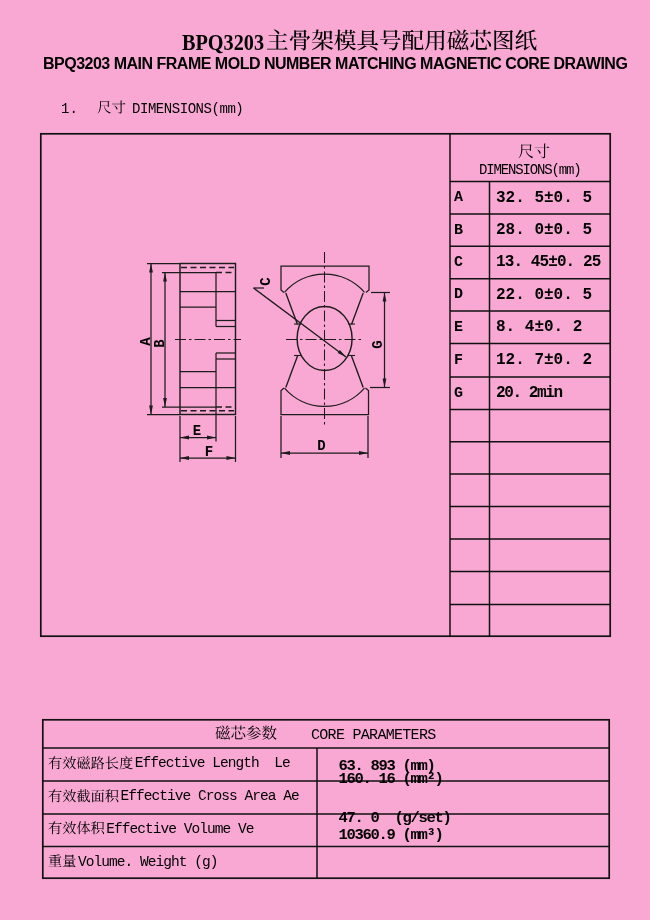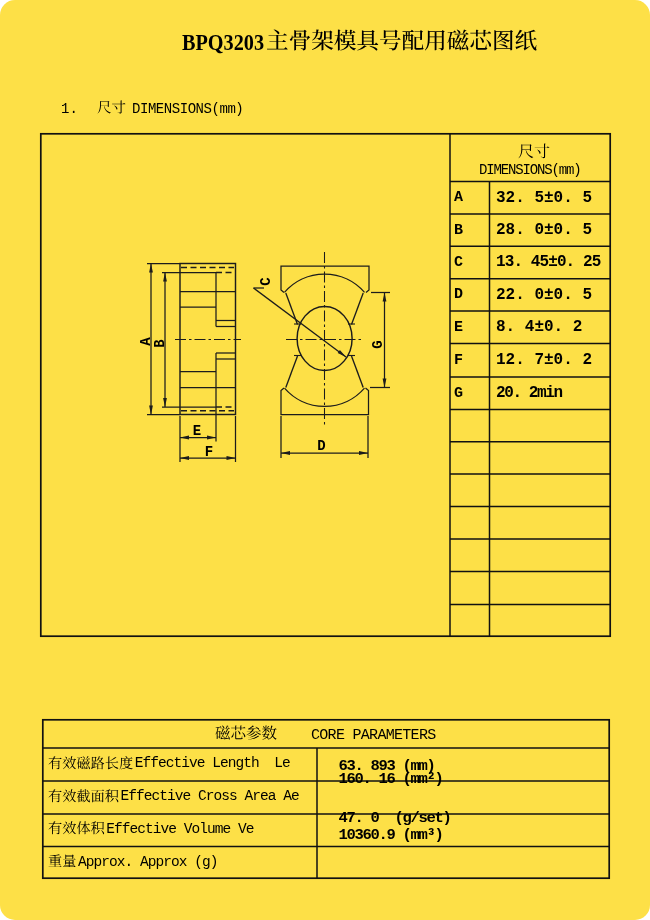--- a/index.html
+++ b/index.html
@@ -1,26 +1,27 @@
 <!DOCTYPE html>
 <html><head><meta charset="utf-8"><title>BPQ3203</title>
 <style>
 html,body{margin:0;padding:0;background:#fff;}
-#page{position:relative;width:650px;height:920px;background:#fde047;overflow:hidden;
-  font-family:"Liberation Mono",monospace;color:#000;border-radius:15px;}
+#page{position:relative;width:650px;height:920px;background:#f9a8d4;overflow:hidden;
+  font-family:"Liberation Mono",monospace;color:#000;}
 .t{position:absolute;white-space:pre;line-height:1;}
 </style></head><body>
 <div id="page">
 
 <div class="t" style="left:182px;top:31px;font-size:23px;font-weight:bold;letter-spacing:0px;transform:scaleX(0.88);transform-origin:0 0;font-family:'Liberation Serif',serif;">BPQ3203</div>
 
 <svg style="position:absolute;left:266px;top:25.9px" width="271.2" height="28.2" viewBox="0 -22.6 271.2 28.2">
       <path d="M2.4 -13.6H17.1L18.4 -15.2Q18.4 -15.2 18.6 -15.1Q18.9 -14.9 19.2 -14.6Q19.6 -14.3 20 -14Q20.4 -13.6 20.8 -13.3Q20.7 -13 20.2 -13H2.6ZM3.3 -7.2H16.3L17.5 -8.7Q17.5 -8.7 17.8 -8.6Q18 -8.4 18.3 -8.1Q18.7 -7.8 19.1 -7.5Q19.5 -7.2 19.8 -6.9Q19.8 -6.7 19.6 -6.6Q19.4 -6.5 19.2 -6.5H3.5ZM0.9 0.2H18.1L19.4 -1.4Q19.4 -1.4 19.6 -1.3Q19.9 -1.1 20.2 -0.8Q20.6 -0.5 21 -0.2Q21.4 0.2 21.8 0.5Q21.7 0.8 21.2 0.8H1.1ZM10.3 -13.6H12.2V0.5H10.3ZM7.8 -19Q9.6 -18.7 10.7 -18.2Q11.8 -17.7 12.4 -17.1Q13 -16.5 13.2 -16Q13.4 -15.4 13.2 -15Q13.1 -14.6 12.7 -14.5Q12.3 -14.3 11.7 -14.6Q11.4 -15.4 10.7 -16.1Q10 -16.9 9.2 -17.6Q8.4 -18.3 7.6 -18.8Z M33.1 -15.1 33.9 -16 35.8 -14.6Q35.7 -14.5 35.5 -14.3Q35.3 -14.2 35 -14.2V-11.4Q35 -11.4 34.7 -11.4Q34.4 -11.4 34.1 -11.4Q33.8 -11.4 33.6 -11.4H33.3V-15.1ZM37.6 -9 38.5 -10 40.6 -8.4Q40.5 -8.3 40.3 -8.2Q40 -8.1 39.7 -8V-0.5Q39.7 0.2 39.5 0.7Q39.3 1.1 38.8 1.4Q38.2 1.7 37 1.9Q37 1.4 36.9 1.1Q36.8 0.8 36.5 0.6Q36.3 0.4 35.8 0.3Q35.4 0.1 34.6 0V-0.3Q34.6 -0.3 34.9 -0.3Q35.3 -0.3 35.8 -0.3Q36.3 -0.2 36.7 -0.2Q37.1 -0.2 37.3 -0.2Q37.7 -0.2 37.8 -0.3Q37.9 -0.4 37.9 -0.7V-9ZM26.1 -13Q26.6 -11.8 26.6 -10.8Q26.6 -9.9 26.3 -9.2Q26.1 -8.5 25.6 -8.2Q25.3 -8 25 -7.9Q24.7 -7.9 24.4 -8Q24.1 -8.1 23.9 -8.4Q23.7 -8.9 24 -9.3Q24.2 -9.6 24.6 -9.9Q25.1 -10.3 25.5 -11.2Q25.9 -12 25.7 -13ZM37.7 -17.8 38.7 -18.8 40.7 -17.3Q40.6 -17.1 40.3 -17Q40 -16.9 39.7 -16.8V-11.5H37.9V-17.8ZM34.5 -15.1V-14.4H29.1V-15.1ZM28.2 -18.6 30.2 -17.8H30V-11.5H28.2V-17.8ZM41.3 -11.8 42.3 -12.8 44.2 -11Q44.1 -10.9 43.9 -10.8Q43.7 -10.8 43.4 -10.8Q42.9 -10.3 42.3 -9.7Q41.6 -9.1 41.1 -8.7L40.8 -8.9Q40.9 -9.3 41.1 -9.8Q41.2 -10.3 41.3 -10.9Q41.4 -11.4 41.5 -11.8ZM38.8 -3.3V-2.6H28.8V-3.3ZM42.3 -11.8V-11.1H25.9V-11.8ZM39.1 -17.8V-17.1H28.9V-17.8ZM38.8 -6.2V-5.5H28.8V-6.2ZM30 1.2Q30 1.3 29.8 1.5Q29.6 1.6 29.2 1.7Q28.9 1.8 28.5 1.8H28.2V-9V-9.8L30.1 -9H39.3V-8.3H30Z M58.8 -11H64.7V-10.3H58.8ZM63.7 -17H63.5L64.4 -18L66.4 -16.5Q66.3 -16.4 66.1 -16.3Q65.9 -16.1 65.6 -16.1V-9.6Q65.6 -9.5 65.3 -9.4Q65 -9.3 64.7 -9.1Q64.3 -9 64 -9H63.7ZM58 -17V-17.8L59.9 -17H64.7V-16.4H59.8V-9.2Q59.8 -9.2 59.6 -9Q59.4 -8.9 59.1 -8.8Q58.7 -8.6 58.3 -8.6H58ZM46.3 -16.2H55.2V-15.6H46.5ZM54.6 -16.2H54.4L55.3 -17.2L57.1 -15.7Q57 -15.6 56.8 -15.5Q56.6 -15.4 56.2 -15.4Q56.2 -13.6 56 -12.4Q55.8 -11.2 55.5 -10.4Q55.2 -9.6 54.8 -9.3Q54.3 -9 53.8 -8.8Q53.2 -8.6 52.5 -8.6Q52.5 -9 52.5 -9.3Q52.4 -9.6 52.2 -9.8Q51.9 -10 51.5 -10.1Q51 -10.3 50.4 -10.4L50.4 -10.7Q50.8 -10.7 51.3 -10.7Q51.8 -10.6 52.3 -10.6Q52.7 -10.6 52.9 -10.6Q53.4 -10.6 53.6 -10.8Q54 -11.1 54.2 -12.5Q54.5 -13.9 54.6 -16.2ZM50.3 -19 52.9 -18.8Q52.9 -18.6 52.7 -18.4Q52.5 -18.3 52.2 -18.2Q52.1 -17 51.9 -15.7Q51.7 -14.4 51.2 -13Q50.6 -11.7 49.5 -10.4Q48.3 -9.1 46.3 -8L46 -8.3Q47.6 -9.5 48.4 -10.9Q49.3 -12.2 49.7 -13.6Q50.1 -15 50.2 -16.4Q50.3 -17.7 50.3 -19ZM46.1 -6.2H63.4L64.7 -7.8Q64.7 -7.8 64.9 -7.6Q65.1 -7.4 65.5 -7.1Q65.8 -6.9 66.2 -6.6Q66.6 -6.2 66.9 -5.9Q66.9 -5.8 66.7 -5.7Q66.6 -5.6 66.3 -5.6H46.3ZM54.2 -6.2H56.5V-5.9Q54.9 -3.5 52.2 -1.6Q49.5 0.2 46.1 1.4L45.9 1Q47.7 0.1 49.3 -1Q50.8 -2.2 52.1 -3.5Q53.4 -4.8 54.2 -6.2ZM57.5 -6.2Q58.5 -4.9 60.1 -3.8Q61.7 -2.7 63.5 -1.9Q65.4 -1.1 67.2 -0.7L67.2 -0.4Q66.6 -0.3 66.2 0.1Q65.7 0.6 65.6 1.3Q63.8 0.6 62.2 -0.5Q60.6 -1.5 59.4 -2.9Q58.1 -4.3 57.2 -6ZM55.5 -9.1 58.2 -8.8Q58.2 -8.6 58 -8.4Q57.8 -8.2 57.4 -8.2V1.3Q57.4 1.4 57.1 1.5Q56.9 1.6 56.5 1.7Q56.2 1.8 55.8 1.8H55.5Z M68.6 -13.7H74.2L75.3 -15.1Q75.3 -15.1 75.6 -14.9Q75.9 -14.6 76.4 -14.2Q76.8 -13.8 77.2 -13.4Q77.1 -13.1 76.6 -13.1H68.8ZM71.8 -13.6H73.6V-13.2Q73 -10.3 71.8 -7.8Q70.6 -5.3 68.7 -3.3L68.3 -3.5Q69.3 -4.9 69.9 -6.6Q70.6 -8.2 71.1 -10Q71.5 -11.8 71.8 -13.6ZM71.9 -19 74.5 -18.7Q74.5 -18.5 74.3 -18.3Q74.2 -18.1 73.7 -18.1V1.2Q73.7 1.3 73.5 1.4Q73.3 1.6 73 1.7Q72.7 1.8 72.3 1.8H71.9ZM73.7 -10.7Q74.8 -10.2 75.5 -9.6Q76.1 -9.1 76.4 -8.6Q76.7 -8.1 76.7 -7.7Q76.7 -7.2 76.4 -7Q76.2 -6.8 75.9 -6.8Q75.6 -6.7 75.2 -7Q75.1 -7.6 74.8 -8.2Q74.5 -8.9 74.2 -9.5Q73.8 -10.1 73.5 -10.6ZM75.2 -4.4H86.4L87.5 -5.9Q87.5 -5.9 87.7 -5.7Q87.9 -5.5 88.3 -5.3Q88.6 -5 89 -4.7Q89.3 -4.4 89.6 -4.1Q89.5 -3.7 89 -3.7H75.4ZM75.9 -16.4H86.6L87.6 -17.8Q87.6 -17.8 87.9 -17.5Q88.3 -17.2 88.7 -16.9Q89.2 -16.5 89.5 -16.1Q89.4 -15.8 88.9 -15.8H76.1ZM78 -10.4H86.9V-9.8H78ZM78 -7.6H86.9V-7H78ZM83.2 -4.2Q83.5 -3.3 84.3 -2.6Q85 -1.8 86.5 -1.2Q87.9 -0.6 90.1 -0.2L90 0.1Q89.3 0.2 88.9 0.6Q88.5 0.9 88.4 1.8Q86.5 1.2 85.4 0.2Q84.3 -0.7 83.7 -1.9Q83.1 -3 82.9 -4.1ZM79.3 -18.9 81.8 -18.7Q81.7 -18.4 81.6 -18.3Q81.4 -18.1 81 -18.1V-14.4Q81 -14.3 80.7 -14.2Q80.5 -14.1 80.2 -14Q79.9 -13.9 79.6 -13.9H79.3ZM83.9 -18.9 86.4 -18.7Q86.3 -18.4 86.2 -18.3Q86 -18.1 85.6 -18.1V-14.5Q85.6 -14.4 85.3 -14.3Q85.1 -14.1 84.8 -14Q84.5 -13.9 84.1 -13.9H83.9ZM77.2 -13.2V-14L79.1 -13.2H87V-12.6H79V-6.2Q79 -6.1 78.7 -6Q78.5 -5.9 78.2 -5.7Q77.8 -5.6 77.5 -5.6H77.2ZM85.9 -13.2H85.6L86.5 -14.2L88.5 -12.7Q88.4 -12.6 88.2 -12.5Q87.9 -12.4 87.6 -12.3V-6.6Q87.6 -6.5 87.4 -6.4Q87.1 -6.3 86.8 -6.1Q86.4 -6 86.1 -6H85.9ZM81.3 -7.3H83.3Q83.2 -6 83 -4.8Q82.9 -3.7 82.4 -2.7Q81.9 -1.7 81 -0.9Q80.1 -0 78.5 0.6Q76.9 1.3 74.5 1.8L74.3 1.5Q76.3 0.8 77.5 0.1Q78.8 -0.7 79.6 -1.5Q80.3 -2.3 80.7 -3.2Q81 -4.2 81.1 -5.2Q81.2 -6.2 81.3 -7.3Z M96.7 -14.3H106.8V-13.6H96.7ZM96.7 -17.5H106.8V-16.8H96.7ZM96.7 -11H106.8V-10.4H96.7ZM96.7 -7.8H106.8V-7.1H96.7ZM91.3 -4.3H108.8L110 -6Q110 -6 110.3 -5.8Q110.5 -5.6 110.9 -5.3Q111.2 -5 111.6 -4.7Q112 -4.3 112.3 -4Q112.2 -3.7 111.7 -3.7H91.5ZM103.7 -2.8Q106 -2.4 107.5 -1.9Q109 -1.4 109.9 -0.9Q110.7 -0.4 111.1 0.1Q111.4 0.6 111.4 1Q111.4 1.4 111.1 1.6Q110.8 1.8 110.4 1.8Q110 1.8 109.6 1.5Q108.8 0.5 107.3 -0.5Q105.8 -1.5 103.6 -2.4ZM98.3 -3.3 100.7 -2Q100.6 -1.8 100.3 -1.8Q100 -1.7 99.6 -1.8Q98.7 -1.1 97.4 -0.4Q96.1 0.3 94.6 0.8Q93.1 1.4 91.5 1.9L91.4 1.5Q92.7 1 94 0.1Q95.4 -0.7 96.5 -1.6Q97.6 -2.5 98.3 -3.3ZM95.9 -17.5V-18.3L97.9 -17.5H97.6V-4.1H95.9ZM105.9 -17.5H105.6L106.7 -18.5L108.7 -16.9Q108.6 -16.8 108.3 -16.7Q108.1 -16.5 107.7 -16.5V-4H105.9Z M121.6 -9.2Q121.4 -8.6 121.1 -7.9Q120.8 -7.1 120.4 -6.3Q120.1 -5.5 119.8 -5H120L119.2 -4.1L117.3 -5.5Q117.6 -5.7 118 -5.9Q118.4 -6.1 118.8 -6.1L118 -5.4Q118.3 -5.8 118.6 -6.6Q118.9 -7.3 119.2 -8Q119.5 -8.7 119.6 -9.2ZM129.5 -5.7 130.5 -6.7 132.4 -5.1Q132.2 -4.8 131.5 -4.8Q131.3 -3.4 130.9 -2.2Q130.6 -1 130.1 -0.1Q129.6 0.8 129.1 1.2Q128.6 1.5 127.9 1.7Q127.2 1.8 126.3 1.8Q126.3 1.4 126.2 1.1Q126.1 0.8 125.8 0.6Q125.5 0.4 124.7 0.2Q124 -0 123.1 -0.1L123.2 -0.5Q123.8 -0.4 124.6 -0.4Q125.4 -0.3 126.1 -0.3Q126.8 -0.2 127.1 -0.2Q127.4 -0.2 127.6 -0.3Q127.8 -0.3 128 -0.4Q128.4 -0.7 128.7 -1.4Q129 -2.2 129.3 -3.3Q129.6 -4.4 129.8 -5.7ZM130.7 -5.7V-5H119L119.2 -5.7ZM132.6 -10.9Q132.6 -10.9 132.8 -10.8Q133 -10.6 133.4 -10.3Q133.7 -10 134.1 -9.7Q134.4 -9.4 134.7 -9.1Q134.7 -8.8 134.1 -8.8H114.2L114 -9.4H131.4ZM128.8 -17.8 129.7 -18.8 131.8 -17.3Q131.7 -17.1 131.5 -17Q131.2 -16.9 130.9 -16.8V-11.4Q130.8 -11.3 130.6 -11.2Q130.3 -11.1 130 -11Q129.6 -10.9 129.3 -10.9H129V-17.8ZM119.7 -11.1Q119.7 -11 119.4 -10.9Q119.2 -10.7 118.8 -10.6Q118.5 -10.5 118.1 -10.5H117.8V-17.8V-18.6L119.8 -17.8H130.2V-17.1H119.7ZM130.1 -12.7V-12H118.9V-12.7Z M148.3 -17.4H155.6V-16.8H148.5ZM154.2 -17.4H154L154.9 -18.5L157 -16.9Q156.9 -16.7 156.6 -16.6Q156.3 -16.4 156 -16.4V-9.1Q156 -9 155.7 -8.9Q155.5 -8.7 155.1 -8.6Q154.8 -8.5 154.5 -8.5H154.2ZM149.1 -11.2H155.4V-10.6H149.1ZM148.5 -11.2V-12V-12.1L150.5 -11.2H150.2V-1.1Q150.2 -0.8 150.4 -0.7Q150.5 -0.6 151.2 -0.6H153.3Q154 -0.6 154.5 -0.6Q155.1 -0.6 155.3 -0.6Q155.5 -0.6 155.6 -0.7Q155.7 -0.8 155.8 -0.9Q155.9 -1.2 156.1 -2.2Q156.3 -3.2 156.6 -4.3H156.9L156.9 -0.8Q157.3 -0.6 157.5 -0.5Q157.6 -0.3 157.6 -0.1Q157.6 0.3 157.2 0.6Q156.9 0.8 155.9 1Q155 1.1 153.2 1.1H150.8Q149.9 1.1 149.4 0.9Q148.9 0.8 148.7 0.4Q148.5 -0 148.5 -0.7ZM136.5 -17.4H144.7L145.8 -18.8Q145.8 -18.8 146.2 -18.5Q146.5 -18.3 147 -17.9Q147.5 -17.5 147.9 -17.1Q147.8 -16.7 147.3 -16.7H136.6ZM138 -4.7H146.1V-4.1H138ZM138 -1H146.2V-0.3H138ZM145.1 -13.5H144.9L145.8 -14.5L147.7 -13Q147.6 -12.9 147.3 -12.8Q147.1 -12.7 146.8 -12.6V0.8Q146.8 0.9 146.5 1Q146.3 1.1 146 1.2Q145.7 1.4 145.4 1.4H145.1ZM142.4 -17.4H143.8V-13.2H142.4ZM142.4 -13.5H143.6Q143.6 -13.3 143.6 -13.1Q143.6 -13 143.6 -12.8V-8.9Q143.6 -8.6 143.9 -8.6H144.2Q144.3 -8.6 144.4 -8.6Q144.5 -8.6 144.6 -8.6Q144.6 -8.6 144.7 -8.6Q144.8 -8.6 144.8 -8.6Q144.8 -8.6 144.9 -8.6Q145 -8.6 145.1 -8.7H145.3L145.4 -8.6Q145.7 -8.6 145.8 -8.5Q145.9 -8.4 145.9 -8.1Q145.9 -7.7 145.6 -7.5Q145.2 -7.4 144.1 -7.4H143.5Q142.8 -7.4 142.6 -7.6Q142.4 -7.9 142.4 -8.5ZM137.1 -13.5V-14.3L138.8 -13.5H146.2V-12.9H138.7V1.1Q138.7 1.2 138.5 1.4Q138.3 1.5 138 1.6Q137.7 1.7 137.4 1.7H137.1ZM141.2 -13.5V-11.9Q141.2 -11.1 141.1 -10.1Q140.9 -9.1 140.4 -8.1Q140 -7.1 138.9 -6.3L138.6 -6.6Q139.3 -7.4 139.6 -8.4Q139.9 -9.3 139.9 -10.2Q140 -11.2 140 -12V-13.5ZM141.2 -17.4V-13.2H139.8V-17.4Z M161.9 -17.3V-17.6V-18.2L164 -17.3H163.7V-10.4Q163.7 -8.9 163.6 -7.3Q163.4 -5.6 163 -4Q162.6 -2.4 161.7 -0.9Q160.8 0.5 159.3 1.8L159 1.5Q160.3 -0.2 160.9 -2.1Q161.5 -4.1 161.7 -6.2Q161.9 -8.3 161.9 -10.4ZM162.9 -12.1H176.6V-11.4H162.9ZM162.9 -17.3H176.8V-16.7H162.9ZM162.7 -6.6H176.6V-6H162.7ZM175.9 -17.3H175.7L176.6 -18.5L178.8 -16.8Q178.7 -16.6 178.4 -16.5Q178.1 -16.4 177.7 -16.3V-0.7Q177.7 -0 177.6 0.5Q177.4 1 176.8 1.3Q176.2 1.6 175 1.7Q175 1.3 174.9 0.9Q174.8 0.6 174.5 0.4Q174.3 0.2 173.8 0Q173.4 -0.1 172.5 -0.3V-0.6Q172.5 -0.6 172.9 -0.6Q173.3 -0.5 173.8 -0.5Q174.3 -0.5 174.7 -0.4Q175.2 -0.4 175.4 -0.4Q175.7 -0.4 175.8 -0.5Q175.9 -0.7 175.9 -0.9ZM168.7 -17.3H170.5V1.1Q170.5 1.2 170.1 1.4Q169.7 1.6 169 1.6H168.7Z M202.5 -9.8Q202.4 -9.6 202 -9.5Q201.7 -9.4 201.2 -9.6L201.7 -9.8Q201.4 -8.8 200.7 -7.6Q200.1 -6.3 199.4 -4.9Q198.6 -3.6 197.8 -2.4Q197 -1.1 196.2 -0.2L196.1 -0.4H196.9Q196.9 0.3 196.6 0.7Q196.3 1.1 196 1.2L195.3 -0.7Q195.3 -0.7 195.5 -0.8Q195.8 -0.9 195.9 -1Q196.5 -1.9 197.1 -3.1Q197.8 -4.4 198.4 -5.8Q198.9 -7.3 199.4 -8.6Q199.9 -10 200.2 -11ZM200.3 -12.9Q200.2 -12.7 199.9 -12.6Q199.6 -12.5 199 -12.7L199.7 -12.9Q199.3 -12 198.6 -10.9Q198 -9.8 197.3 -8.8Q196.6 -7.8 195.9 -7L195.9 -7.3H196.7Q196.6 -6.5 196.4 -6.1Q196.2 -5.7 195.9 -5.6L195 -7.5Q195 -7.5 195.3 -7.6Q195.5 -7.7 195.6 -7.8Q195.9 -8.3 196.3 -9Q196.6 -9.8 197 -10.7Q197.3 -11.6 197.6 -12.5Q197.9 -13.3 198 -14ZM195.6 -0.6Q196.2 -0.7 197.1 -0.7Q198 -0.8 199.1 -0.8Q200.2 -0.9 201.4 -1L201.4 -0.6Q200.9 -0.5 200 -0.2Q199.2 0 198.2 0.3Q197.2 0.6 196.1 0.9ZM195.4 -7.4Q195.8 -7.4 196.5 -7.4Q197.2 -7.4 198.1 -7.4Q198.9 -7.4 199.8 -7.4V-7.1Q199.4 -7 198.8 -6.7Q198.2 -6.5 197.5 -6.3Q196.7 -6.1 196 -5.9ZM196.2 -9.8Q196 -9.6 195.7 -9.5Q195.4 -9.4 194.8 -9.7L195.4 -9.9Q195 -8.8 194.4 -7.6Q193.8 -6.3 193 -4.9Q192.2 -3.6 191.4 -2.3Q190.5 -1.1 189.7 -0.1L189.6 -0.4H190.5Q190.4 0.3 190.1 0.7Q189.8 1.1 189.5 1.2L188.9 -0.7Q188.9 -0.7 189.1 -0.8Q189.3 -0.8 189.4 -1Q190.1 -1.8 190.7 -3.1Q191.4 -4.4 192 -5.8Q192.7 -7.3 193.2 -8.6Q193.7 -10 193.9 -11ZM194.2 -12.9Q194.1 -12.7 193.7 -12.6Q193.4 -12.5 192.9 -12.7L193.5 -12.9Q193.1 -12 192.5 -10.9Q191.9 -9.9 191.2 -8.8Q190.5 -7.8 189.9 -7.1L189.8 -7.3H190.7Q190.6 -6.6 190.4 -6.2Q190.1 -5.8 189.8 -5.6L189 -7.6Q189 -7.6 189.2 -7.7Q189.4 -7.7 189.5 -7.8Q189.9 -8.3 190.2 -9.1Q190.6 -9.9 190.9 -10.8Q191.2 -11.6 191.4 -12.5Q191.7 -13.3 191.8 -13.9ZM189.1 -0.6Q189.6 -0.6 190.4 -0.7Q191.2 -0.7 192.2 -0.8Q193.2 -0.9 194.3 -1L194.3 -0.6Q193.8 -0.4 193.1 -0.2Q192.3 0.1 191.4 0.4Q190.5 0.7 189.6 0.9ZM189.3 -7.5Q189.7 -7.5 190.4 -7.4Q191.1 -7.4 192 -7.4Q192.8 -7.5 193.6 -7.5V-7.1Q193.3 -7 192.7 -6.8Q192.1 -6.6 191.4 -6.4Q190.6 -6.1 189.9 -5.9ZM200.7 -18.2Q200.6 -18 200.4 -17.9Q200.2 -17.8 199.8 -17.8Q199.4 -17.3 198.9 -16.7Q198.4 -16.1 197.9 -15.5Q197.3 -14.9 196.8 -14.4H196.4Q196.7 -15 197 -15.9Q197.3 -16.7 197.5 -17.5Q197.8 -18.4 198 -19ZM200.6 -16.2Q200.6 -16.2 200.8 -16Q201 -15.8 201.3 -15.6Q201.6 -15.3 202 -15Q202.3 -14.7 202.6 -14.5Q202.5 -14.1 202 -14.1H188.7L188.5 -14.8H199.5ZM199.8 -4.2Q201 -3.1 201.6 -2.1Q202.1 -1.1 202.3 -0.3Q202.4 0.5 202.2 1.1Q202 1.6 201.6 1.7Q201.3 1.8 200.8 1.4Q200.9 0.5 200.7 -0.5Q200.5 -1.5 200.2 -2.4Q199.8 -3.3 199.5 -4.1ZM191 -19Q192.3 -18.6 193 -18.1Q193.7 -17.6 194.1 -17.1Q194.4 -16.5 194.4 -16.1Q194.4 -15.6 194.2 -15.3Q194 -15 193.6 -15Q193.2 -14.9 192.8 -15.2Q192.7 -15.8 192.4 -16.5Q192.1 -17.1 191.6 -17.7Q191.2 -18.4 190.8 -18.8ZM193.2 -4.1Q194.1 -3 194.6 -2.1Q195 -1.1 195.1 -0.3Q195.1 0.5 194.9 1Q194.7 1.5 194.4 1.6Q194.1 1.7 193.7 1.3Q193.8 0.4 193.7 -0.5Q193.6 -1.5 193.4 -2.4Q193.1 -3.3 192.9 -4ZM184.8 0.3Q184.8 0.4 184.4 0.6Q184.1 0.8 183.5 0.8H183.2V-9.4L184 -10.6L185.1 -10.2H184.8ZM186.8 -10.2 187.6 -11.1 189.4 -9.7Q189.3 -9.6 189.1 -9.5Q188.9 -9.3 188.5 -9.3V-0.8Q188.5 -0.7 188.3 -0.6Q188.1 -0.5 187.8 -0.4Q187.5 -0.3 187.2 -0.3H187V-10.2ZM187.9 -2.5V-1.8H184.1V-2.5ZM187.9 -10.2V-9.5H184.2V-10.2ZM186.2 -16.3Q185.7 -13.3 184.6 -10.5Q183.4 -7.8 181.8 -5.5L181.4 -5.8Q182 -6.9 182.5 -8.2Q182.9 -9.6 183.3 -11Q183.7 -12.4 184 -13.9Q184.3 -15.3 184.5 -16.7H186.2ZM188.4 -18.1Q188.4 -18.1 188.8 -17.8Q189.1 -17.5 189.6 -17.1Q190 -16.8 190.4 -16.4Q190.3 -16 189.8 -16H181.8L181.6 -16.7H187.3Z M212.6 -10.1Q212.6 -9.9 212.4 -9.8Q212.2 -9.6 211.8 -9.6V-1.1Q211.8 -0.8 212.1 -0.7Q212.3 -0.5 213.1 -0.5H216Q217 -0.5 217.7 -0.5Q218.4 -0.6 218.7 -0.6Q218.9 -0.6 219.1 -0.7Q219.2 -0.8 219.3 -1Q219.4 -1.3 219.7 -2.2Q219.9 -3.1 220.2 -4.3H220.4L220.5 -0.8Q221 -0.7 221.1 -0.5Q221.3 -0.3 221.3 -0Q221.3 0.3 221.1 0.5Q220.8 0.8 220.3 0.9Q219.7 1.1 218.6 1.1Q217.6 1.2 215.9 1.2H212.8Q211.7 1.2 211.1 1Q210.5 0.9 210.3 0.5Q210 0 210 -0.7V-10.4ZM220.5 -9.2Q222.1 -8.2 223.1 -7.2Q224.1 -6.2 224.6 -5.3Q225.1 -4.4 225.1 -3.6Q225.1 -2.9 224.9 -2.4Q224.7 -1.9 224.2 -1.9Q223.8 -1.8 223.2 -2.3Q223.2 -3.4 222.7 -4.6Q222.2 -5.8 221.6 -7Q220.9 -8.1 220.2 -9ZM213.9 -11.9Q215.3 -11.1 216.2 -10.3Q217.1 -9.5 217.5 -8.7Q217.9 -7.9 218 -7.3Q218 -6.7 217.8 -6.3Q217.5 -5.9 217.1 -5.8Q216.7 -5.8 216.2 -6.2Q216.1 -7.1 215.7 -8.1Q215.3 -9.1 214.7 -10.1Q214.2 -11 213.6 -11.8ZM207.8 -8.8Q208 -6.9 207.9 -5.5Q207.8 -4.2 207.5 -3.3Q207.1 -2.4 206.6 -2Q206.1 -1.5 205.7 -1.4Q205.2 -1.3 204.9 -1.5Q204.5 -1.7 204.4 -2Q204.3 -2.4 204.7 -2.9Q205.6 -3.7 206.4 -5.3Q207.2 -6.8 207.4 -8.9ZM210 -15.8V-18.9L212.6 -18.7Q212.6 -18.5 212.4 -18.3Q212.3 -18.1 211.8 -18.1V-15.8H217.5V-18.9L220.2 -18.7Q220.1 -18.5 220 -18.3Q219.8 -18.1 219.3 -18.1V-15.8H221.9L223.1 -17.3Q223.1 -17.3 223.3 -17.1Q223.6 -17 223.9 -16.7Q224.2 -16.4 224.6 -16.1Q225 -15.7 225.2 -15.5Q225.2 -15.1 224.7 -15.1H219.3V-12.6Q219.3 -12.5 219.1 -12.4Q219 -12.2 218.6 -12.2Q218.3 -12.1 217.8 -12.1H217.5V-15.1H211.8V-12.5Q211.8 -12.4 211.6 -12.2Q211.4 -12.1 211 -12Q210.7 -12 210.3 -12H210V-15.1H204.4L204.3 -15.8Z M230.2 1.1Q230.2 1.2 230 1.4Q229.8 1.6 229.5 1.7Q229.1 1.8 228.7 1.8H228.4V-17.6V-18.5L230.4 -17.6H245.1V-16.9H230.2ZM244.1 -17.6 245.1 -18.7 247.1 -17.1Q247 -16.9 246.8 -16.8Q246.5 -16.7 246.2 -16.6V1.1Q246.2 1.1 245.9 1.3Q245.6 1.4 245.3 1.6Q244.9 1.7 244.6 1.7H244.3V-17.6ZM236.8 -15.8Q236.6 -15.5 236 -15.6Q235.6 -14.7 234.9 -13.6Q234.2 -12.5 233.3 -11.6Q232.3 -10.6 231.3 -9.8L231.1 -10.1Q231.9 -11 232.5 -12.2Q233.2 -13.3 233.7 -14.5Q234.2 -15.8 234.4 -16.8ZM235.4 -7.4Q236.8 -7.4 237.8 -7.2Q238.7 -7 239.2 -6.7Q239.8 -6.4 239.9 -6Q240.1 -5.7 240 -5.4Q240 -5.1 239.7 -4.9Q239.4 -4.8 239 -4.9Q238.6 -5.4 237.6 -6Q236.6 -6.6 235.3 -7ZM233.2 -4.4Q235.6 -4.4 237.2 -4.1Q238.8 -3.8 239.8 -3.4Q240.8 -2.9 241.2 -2.5Q241.6 -2 241.6 -1.6Q241.6 -1.2 241.3 -1Q241 -0.8 240.5 -0.9Q239.9 -1.4 238.8 -2Q237.7 -2.5 236.2 -3.1Q234.8 -3.6 233.1 -4ZM234.2 -13.6Q235 -12.2 236.6 -11.1Q238.1 -10.1 240 -9.4Q241.9 -8.7 244 -8.3L244 -8.1Q243.4 -8 243.1 -7.6Q242.7 -7.2 242.6 -6.6Q239.6 -7.5 237.3 -9.1Q235 -10.8 233.8 -13.4ZM239.9 -14.3 241 -15.3 242.8 -13.7Q242.7 -13.6 242.5 -13.5Q242.3 -13.5 241.8 -13.5Q240.2 -11 237.4 -9.1Q234.6 -7.2 230.9 -6.2L230.7 -6.6Q232.8 -7.4 234.7 -8.6Q236.5 -9.8 238 -11.2Q239.4 -12.7 240.2 -14.3ZM240.9 -14.3V-13.7H234.2L234.8 -14.3ZM245.2 -0.5V0.2H229.3V-0.5Z M258.3 -0.3Q258.8 -0.4 259.7 -0.8Q260.6 -1.1 261.7 -1.6Q262.8 -2 264 -2.5L264.1 -2.2Q263.6 -1.9 262.8 -1.3Q262 -0.7 261 0.1Q260 0.8 258.9 1.5ZM258.5 -17.2 260.5 -16.1H260.2V-14.7Q260.2 -14.7 259.7 -14.7Q259.3 -14.7 258.5 -14.7V-16.1ZM259.8 -15.5 260.2 -15.2V-0.2L258.7 0.5L259.3 -0.2Q259.6 0.6 259.4 1.1Q259.2 1.6 258.9 1.8L257.7 0.1Q258.2 -0.3 258.3 -0.5Q258.5 -0.7 258.5 -1V-15.5ZM265.2 -16.8Q265.1 -15.2 265.2 -13.3Q265.3 -11.5 265.5 -9.7Q265.7 -7.9 266.1 -6.3Q266.5 -4.7 267.2 -3.3Q267.8 -2 268.7 -1.1Q268.9 -0.9 269 -0.9Q269.2 -1 269.3 -1.3Q269.5 -1.6 269.7 -2.3Q270 -3 270.2 -3.6L270.5 -3.6L270.1 -0.2Q270.5 0.5 270.6 0.9Q270.6 1.3 270.4 1.6Q270 1.9 269.5 1.8Q269 1.7 268.5 1.4Q268 1 267.6 0.6Q266.3 -0.8 265.5 -2.8Q264.7 -4.7 264.2 -7Q263.8 -9.3 263.6 -11.8Q263.5 -14.3 263.5 -16.8ZM269.7 -17.1Q269.5 -17 269.2 -17Q268.9 -17 268.5 -17.2Q267.3 -16.9 265.8 -16.6Q264.3 -16.3 262.7 -16Q261 -15.8 259.5 -15.7L259.4 -16Q260.8 -16.4 262.4 -16.9Q264 -17.4 265.4 -17.9Q266.9 -18.4 267.8 -18.9ZM268.7 -11.2Q268.7 -11.2 268.9 -11Q269.1 -10.8 269.4 -10.6Q269.7 -10.3 270 -10Q270.4 -9.7 270.6 -9.4Q270.5 -9.1 270 -9.1H259.7V-9.7H267.6ZM258.6 -13.6Q258.5 -13.4 258.1 -13.4Q257.8 -13.3 257.3 -13.5L257.9 -13.7Q257.4 -12.9 256.6 -11.9Q255.7 -10.9 254.7 -9.8Q253.7 -8.8 252.6 -7.8Q251.6 -6.8 250.6 -6.1L250.5 -6.3H251.5Q251.4 -5.5 251.1 -5Q250.9 -4.5 250.5 -4.3L249.6 -6.6Q249.6 -6.6 249.9 -6.7Q250.1 -6.8 250.3 -6.9Q251.1 -7.5 251.9 -8.6Q252.8 -9.6 253.7 -10.8Q254.5 -11.9 255.2 -13.1Q255.9 -14.2 256.2 -15ZM256.4 -17.8Q256.3 -17.5 255.9 -17.4Q255.6 -17.3 255.1 -17.5L255.7 -17.7Q255.3 -17 254.7 -16.2Q254.1 -15.5 253.4 -14.6Q252.7 -13.8 252 -13.1Q251.2 -12.4 250.5 -11.8L250.5 -12.1H251.5Q251.4 -11.2 251.1 -10.7Q250.8 -10.2 250.5 -10.1L249.6 -12.4Q249.6 -12.4 249.8 -12.4Q250.1 -12.5 250.2 -12.6Q250.7 -13 251.3 -13.8Q251.8 -14.6 252.3 -15.5Q252.8 -16.5 253.2 -17.3Q253.6 -18.2 253.9 -18.9ZM249.5 -1.8Q250.3 -1.9 251.6 -2.2Q252.9 -2.4 254.5 -2.8Q256.1 -3.1 257.7 -3.5L257.8 -3.2Q256.6 -2.6 255 -1.8Q253.3 -0.9 251 0.1Q250.9 0.5 250.5 0.6ZM249.9 -6.5Q250.5 -6.6 251.7 -6.7Q252.9 -6.9 254.4 -7.1Q256 -7.3 257.5 -7.5L257.6 -7.2Q256.5 -6.8 254.7 -6.1Q252.8 -5.4 250.6 -4.7ZM249.9 -12.2Q250.5 -12.2 251.4 -12.3Q252.4 -12.3 253.5 -12.3Q254.7 -12.4 255.9 -12.5L255.9 -12.1Q255.4 -11.9 254.6 -11.6Q253.8 -11.3 252.7 -11Q251.7 -10.7 250.6 -10.3Z" fill="#000"></path>
     </svg>
 
+<div class="t" style="left:43px;top:55.5px;font-size:16px;font-weight:bold;letter-spacing:-0.5px;font-family:'Liberation Sans',sans-serif;">BPQ3203 MAIN FRAME MOLD NUMBER MATCHING MAGNETIC CORE DRAWING</div>
 
 <div class="t" style="left:61px;top:102px;font-size:14px;font-family:'Liberation Mono',monospace;">1.</div>
 
 <svg style="position:absolute;left:97px;top:97.5px" width="29.0" height="18.1" viewBox="0 -14.5 29.0 18.1">
       <path d="M10.7 -11 11.2 -11.6 12.4 -10.7Q12.3 -10.6 12.2 -10.5Q12 -10.5 11.8 -10.4V-5.8Q11.8 -5.8 11.6 -5.7Q11.5 -5.6 11.3 -5.6Q11.1 -5.5 11 -5.5H10.8V-11ZM7.2 -6.8Q7.4 -5.8 7.8 -4.9Q8.2 -3.9 8.9 -3Q9.7 -2.1 10.9 -1.3Q12.1 -0.5 13.8 0.1L13.8 0.3Q13.4 0.3 13.1 0.5Q12.9 0.7 12.8 1.1Q11.2 0.3 10.1 -0.6Q9.1 -1.5 8.4 -2.6Q7.8 -3.6 7.4 -4.6Q7.1 -5.7 6.9 -6.7ZM11.3 -11V-10.6H3.4V-11ZM11.2 -6.8V-6.4H3.4V-6.8ZM3 -11.2V-11.5L4.1 -11H3.9V-7.6Q3.9 -6.8 3.9 -5.9Q3.8 -5 3.6 -4.1Q3.4 -3.1 3.1 -2.2Q2.7 -1.3 2.2 -0.5Q1.6 0.4 0.7 1.1L0.5 0.9Q1.3 -0 1.8 -1Q2.3 -2.1 2.5 -3.2Q2.8 -4.3 2.9 -5.4Q3 -6.5 3 -7.6V-11Z M17.5 -6.9Q18.5 -6.4 19.1 -5.9Q19.7 -5.4 20 -4.9Q20.3 -4.4 20.4 -4Q20.5 -3.6 20.3 -3.3Q20.2 -3.1 20 -3Q19.7 -3 19.4 -3.2Q19.3 -3.8 19 -4.5Q18.7 -5.1 18.2 -5.7Q17.8 -6.3 17.3 -6.8ZM15.1 -8.7H26.2L27 -9.7Q27 -9.7 27.1 -9.6Q27.3 -9.5 27.5 -9.3Q27.7 -9.1 28 -8.9Q28.2 -8.7 28.4 -8.5Q28.4 -8.3 28 -8.3H15.2ZM23.6 -12.1 25.1 -12Q25.1 -11.8 24.9 -11.7Q24.8 -11.6 24.6 -11.6V-0.3Q24.6 -0 24.5 0.2Q24.5 0.5 24.3 0.6Q24.1 0.8 23.7 1Q23.4 1.1 22.8 1.1Q22.7 0.9 22.6 0.7Q22.5 0.6 22.3 0.4Q22.1 0.3 21.7 0.2Q21.3 0.1 20.7 0V-0.2Q20.7 -0.2 20.9 -0.2Q21.1 -0.2 21.4 -0.1Q21.7 -0.1 22.1 -0.1Q22.5 -0.1 22.7 -0.1Q23 -0 23.1 -0Q23.4 -0 23.5 -0.1Q23.6 -0.2 23.6 -0.4Z" fill="#000"></path>
     </svg>
 
 <div class="t" style="left:132px;top:102px;font-size:14px;letter-spacing:-0.45px;font-family:'Liberation Mono',monospace;">DIMENSIONS(mm)</div>
 <svg style="position:absolute;left:0;top:0" width="650" height="920" viewBox="0 0 650 920">
 
@@ -226,15 +227,15 @@
     </svg>
 
 <div class="t" style="left:106.3px;top:822.05px;font-size:14.5px;letter-spacing:-0.95px;font-family:'Liberation Mono',monospace;">Effective Volume Ve</div>
 
 <div class="t" style="left:338.5px;top:828px;font-size:15.5px;font-weight:bold;letter-spacing:-1.3px;font-family:'Liberation Mono',monospace;">10360.9 (mm³)</div>
 
 <svg style="position:absolute;left:48px;top:851.8px" width="28.4" height="17.8" viewBox="0 -14.2 28.4 17.8">
       <path d="M0.8 -9.1H11.5L12.2 -10Q12.2 -10 12.3 -9.9Q12.4 -9.8 12.6 -9.6Q12.8 -9.5 13 -9.3Q13.3 -9.1 13.4 -8.9Q13.4 -8.8 13.3 -8.8Q13.2 -8.7 13.1 -8.7H0.9ZM1.7 -1.8H10.8L11.5 -2.6Q11.5 -2.6 11.6 -2.5Q11.7 -2.4 11.9 -2.2Q12.1 -2.1 12.3 -1.9Q12.5 -1.8 12.7 -1.6Q12.6 -1.4 12.3 -1.4H1.8ZM0.6 0.2H11.6L12.3 -0.7Q12.3 -0.7 12.5 -0.5Q12.6 -0.4 12.8 -0.3Q13 -0.1 13.2 0.1Q13.4 0.3 13.6 0.4Q13.6 0.6 13.2 0.6H0.7ZM11 -11.9 11.9 -11Q11.7 -10.8 11.2 -11Q10.3 -10.9 9.2 -10.7Q8 -10.6 6.8 -10.5Q5.6 -10.4 4.3 -10.3Q3 -10.2 1.8 -10.2L1.8 -10.5Q3 -10.6 4.2 -10.7Q5.5 -10.9 6.8 -11.1Q8 -11.3 9.1 -11.5Q10.2 -11.7 11 -11.9ZM6.6 -10.8H7.5V0.3H6.6ZM2.9 -3.7H11.1V-3.2H2.9ZM2.9 -5.6H11.2V-5.1H2.9ZM10.7 -7.4H10.6L11.1 -8L12.3 -7.1Q12.2 -7 12 -6.9Q11.9 -6.8 11.7 -6.8V-3Q11.7 -3 11.5 -2.9Q11.4 -2.9 11.2 -2.8Q11 -2.8 10.9 -2.8H10.7ZM2.5 -7.4V-7.9L3.5 -7.4H11.2V-7H3.4V-2.9Q3.4 -2.9 3.3 -2.8Q3.2 -2.8 3 -2.7Q2.8 -2.6 2.6 -2.6H2.5Z M17.7 -9.7H24.9V-9.3H17.7ZM17.7 -8.3H24.9V-7.9H17.7ZM24.3 -11.1H24.2L24.7 -11.7L25.9 -10.8Q25.8 -10.7 25.6 -10.7Q25.5 -10.6 25.3 -10.5V-7.7Q25.3 -7.6 25.1 -7.5Q25 -7.5 24.8 -7.4Q24.6 -7.4 24.5 -7.4H24.3ZM17.3 -11.1V-11.6L18.3 -11.1H25V-10.7H18.2V-7.6Q18.2 -7.5 18.1 -7.5Q17.9 -7.4 17.8 -7.3Q17.6 -7.3 17.4 -7.3H17.3ZM17.6 -4.2H25.1V-3.7H17.6ZM17.6 -2.7H25.1V-2.3H17.6ZM24.5 -5.6H24.4L24.9 -6.2L26.1 -5.3Q26 -5.2 25.9 -5.2Q25.7 -5.1 25.5 -5V-2.1Q25.5 -2.1 25.3 -2Q25.2 -2 25 -1.9Q24.8 -1.8 24.7 -1.8H24.5ZM17.1 -5.6V-6.1L18.1 -5.6H25.2V-5.2H18.1V-1.9Q18.1 -1.9 17.9 -1.8Q17.8 -1.7 17.6 -1.6Q17.5 -1.6 17.3 -1.6H17.1ZM14.9 -7H25.8L26.5 -7.8Q26.5 -7.8 26.6 -7.7Q26.7 -7.6 26.9 -7.4Q27.1 -7.3 27.3 -7.1Q27.5 -6.9 27.7 -6.8Q27.6 -6.6 27.3 -6.6H15.1ZM14.9 0.4H25.8L26.5 -0.5Q26.5 -0.5 26.6 -0.4Q26.7 -0.3 26.9 -0.1Q27.1 0 27.3 0.2Q27.5 0.4 27.7 0.6Q27.7 0.8 27.4 0.8H15ZM16 -1.2H25L25.6 -2Q25.6 -2 25.8 -1.9Q25.9 -1.8 26.1 -1.6Q26.2 -1.5 26.4 -1.3Q26.6 -1.2 26.8 -1Q26.7 -0.8 26.4 -0.8H16.1ZM20.8 -5.6H21.7V0.5H20.8Z" fill="#000"></path>
     </svg>
 
-<div class="t" style="left:77.9px;top:854.55px;font-size:14.5px;letter-spacing:-0.95px;font-family:'Liberation Mono',monospace;">Approx. Approx (g)</div>
+<div class="t" style="left:77.9px;top:854.55px;font-size:14.5px;letter-spacing:-0.95px;font-family:'Liberation Mono',monospace;">Volume. Weight (g)</div>
 
 <div class="t" style="left:338.5px;top:811px;font-size:15.5px;font-weight:bold;letter-spacing:-1.3px;font-family:'Liberation Mono',monospace;">47. 0  (g/set)</div>
 </div>
 </body></html>

